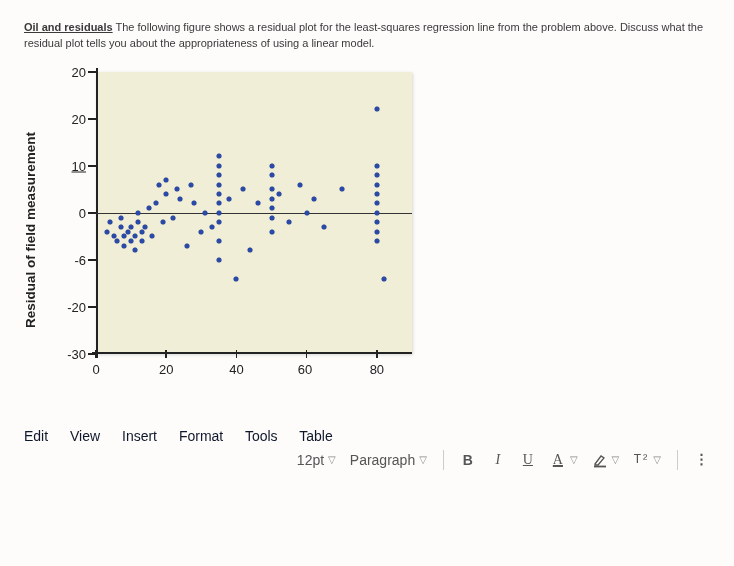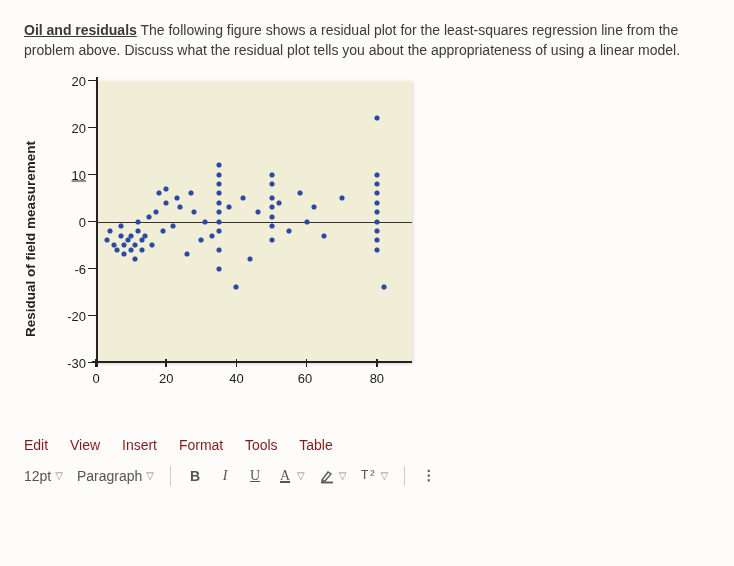--- a/index.html
+++ b/index.html
@@ -5,21 +5,21 @@
   body {
     margin: 0;
     padding: 20px 24px;
     font-family: Arial, sans-serif;
     background: #fdfcfb;
     color: #333;
     width: 734px;
     box-sizing: border-box;
   }
   .question {
-    font-size: 14px;
+    font-size: 11px;
     line-height: 1.45;
     color: #3a3a3a;
   }
   .question .lead {
     font-weight: bold;
     text-decoration: underline;
   }
   .chart-wrap {
     position: relative;
     width: 400px;
@@ -63,31 +63,32 @@
   .y-axis { left:4px; top:0; bottom:0; width:1.6px; }
   .x-axis { left:0; right:0; bottom:4px; height:1.6px; }
   .zero-line { position:absolute; left:4px; right:0; height:1px; background:#333; }
   .tick-y { position:absolute; left:-4px; width:8px; height:1.5px; background:#222; }
   .tick-x { position:absolute; bottom:-0px; height:8px; width:1.5px; background:#222; }
   .ylab { position:absolute; right: calc(100% + 6px); transform:translateY(-50%); font-size:13px; color:#222;}
   .xlab { position:absolute; top: calc(100% + 4px); transform:translateX(-50%); font-size:13px; color:#222;}
   .pt { position:absolute; width:5px; height:5px; border-radius:50%; background:#2b4aa8; transform:translate(-50%,-50%); box-shadow:0 0 0.5px rgba(0,0,0,.3);}
   .menubar {
     font-size: 14px;
-    color: #7f1d1d;
+    color: #0f172a;
     margin-top: 28px;
   }
   .menubar span { margin-right: 18px; cursor:pointer; }
   .toolbar {
     display:flex;
     align-items:center;
     gap: 14px;
     font-size: 14px;
     color:#555;
-    margin-top: 13px;
+    margin-top: 6px;
+    justify-content: flex-end;
   }
   .toolbar .sel { display:inline-flex; align-items:center; gap:4px; cursor:pointer;}
   .toolbar .chev { font-size:10px; color:#888;}
   .toolbar .divider { width:1px; height:20px; background:#ccc; margin:0 2px;}
   .toolbar .btn { cursor:pointer; min-width:16px; text-align:center; font-family: Georgia, 'Times New Roman', serif; }
   .btn.bold { font-weight:bold; font-family: Arial;}
   .btn.italic { font-style:italic; }
   .btn.underline { text-decoration: underline; }
   .btn.fontcolor { text-decoration: underline; text-decoration-thickness:2px;}
   .btn.highlight svg { display:block;}

